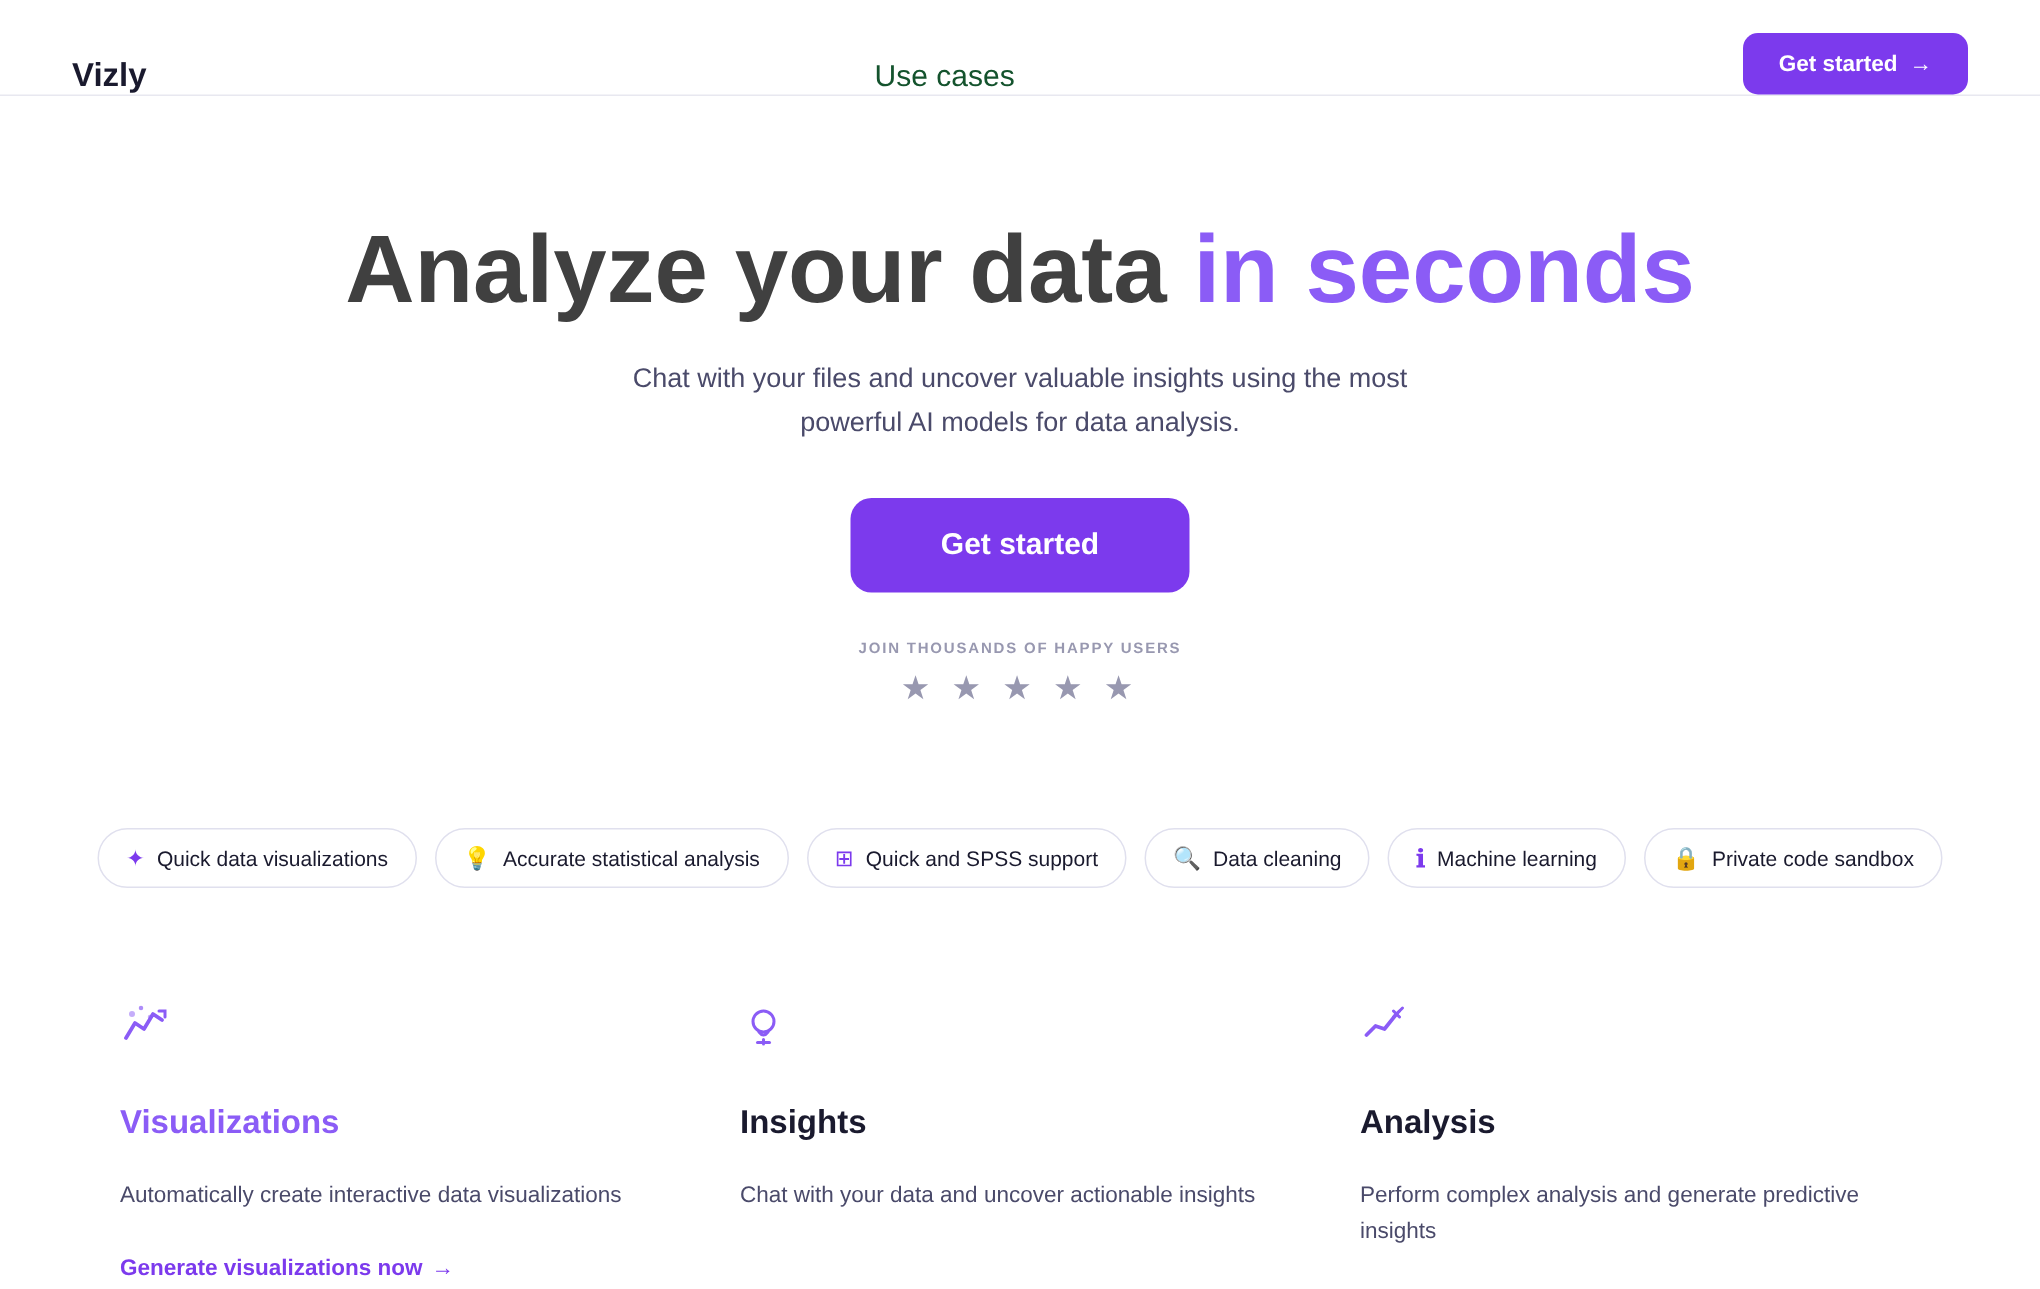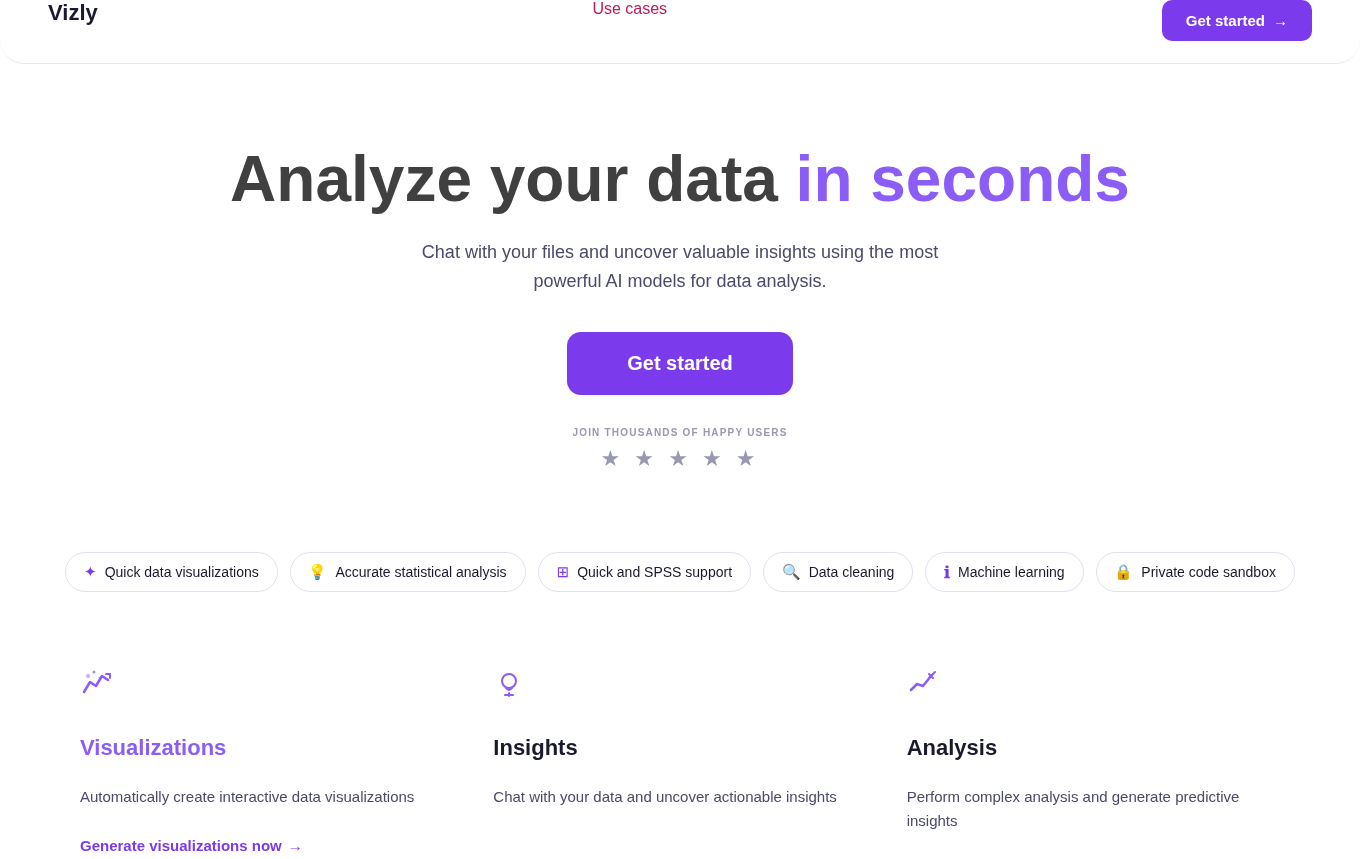--- a/index.html
+++ b/index.html
@@ -1,24 +1,24 @@
 <!DOCTYPE html>
 <html><head>
   <meta charset="utf-8">
   <style>
     * { margin: 0; padding: 0; box-sizing: border-box; }
     body { font-family: -apple-system, BlinkMacSystemFont, 'Segoe UI', sans-serif; background: #fff; color: #1a1a2e; }
 
     
     nav {
-      display: flex; align-items: flex-start; justify-content: space-between;
-      padding: 0 48px; height: 64px; border-bottom: 1px solid #e8e8f0; border-radius: 24px;
+      display: flex; align-items: flex-end; justify-content: space-between;
+      padding: 0 48px; height: 64px; border-bottom: 1px solid #e8e8f0;
     }
     .nav-logo { font-size: 22px; font-weight: 800; color: #1a1a2e; }
-    .nav-links a { color: #be185d; font-weight: 500; text-decoration: none; font-size: 16px; }
+    .nav-links a { color: #14532d; font-weight: 500; text-decoration: none; font-size: 20px; }
     .nav-cta {
       background: #7c3aed; color: #fff; border: none; border-radius: 10px;
       padding: 12px 24px; font-size: 15px; font-weight: 600; cursor: pointer;
       display: flex; align-items: center; gap: 8px;
     }
 
     
     .hero {
       text-align: center; padding: 80px 24px 60px;
     }

